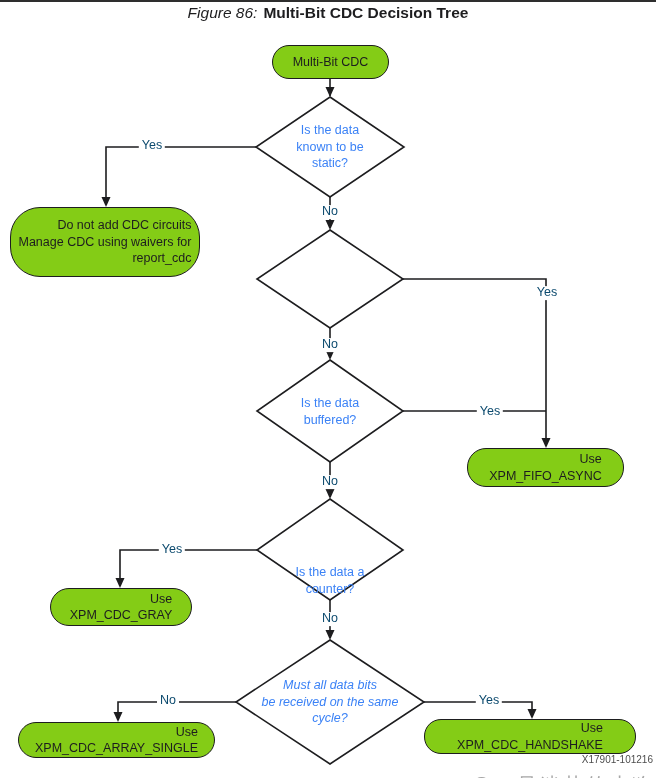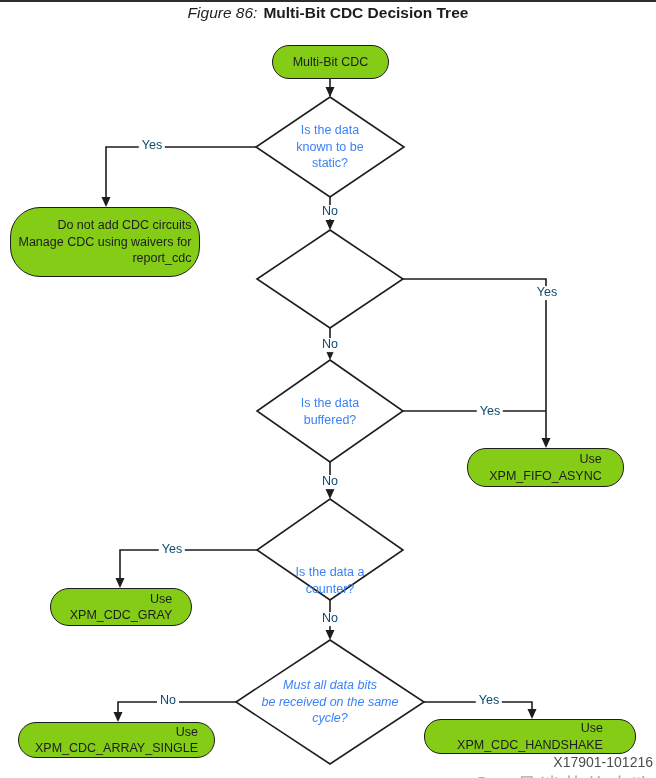--- a/index.html
+++ b/index.html
@@ -22,21 +22,21 @@
   }
   .edge-label {
     position: absolute; transform: translate(-50%, -50%);
     background: #fff; padding: 0 3px; font-size: 12.5px; color: #0c4a6e; line-height: 1.1;
   }
   .watermark {
     position: absolute; right: 1px; top: 772px; width: 300px; text-align: right;
     font-size: 20px; letter-spacing: 3px; color: #a6a6a6; z-index: 6; white-space: nowrap;
   }
   .figure-id {
-    position: absolute; right: 3px; top: 754px; font-size: 14px; color: #4d4d4d; z-index: 5;
+    position: absolute; right: 3px; top: 754px; font-size: 10px; color: #4d4d4d; z-index: 5;
   }
 </style>
 </head>
 <body>
 
 <div class="page">
 
   <div class="top-rule"></div>
 
   <div class="title-bar">

